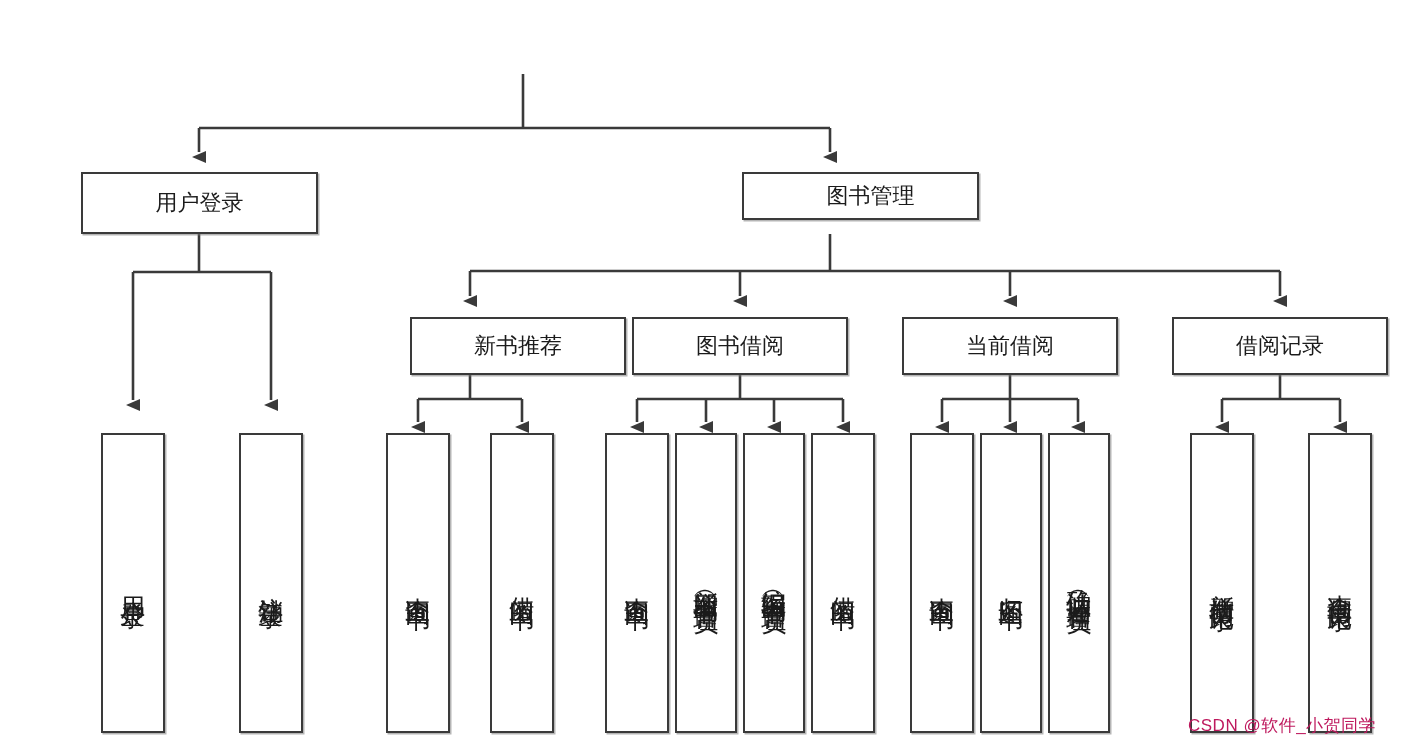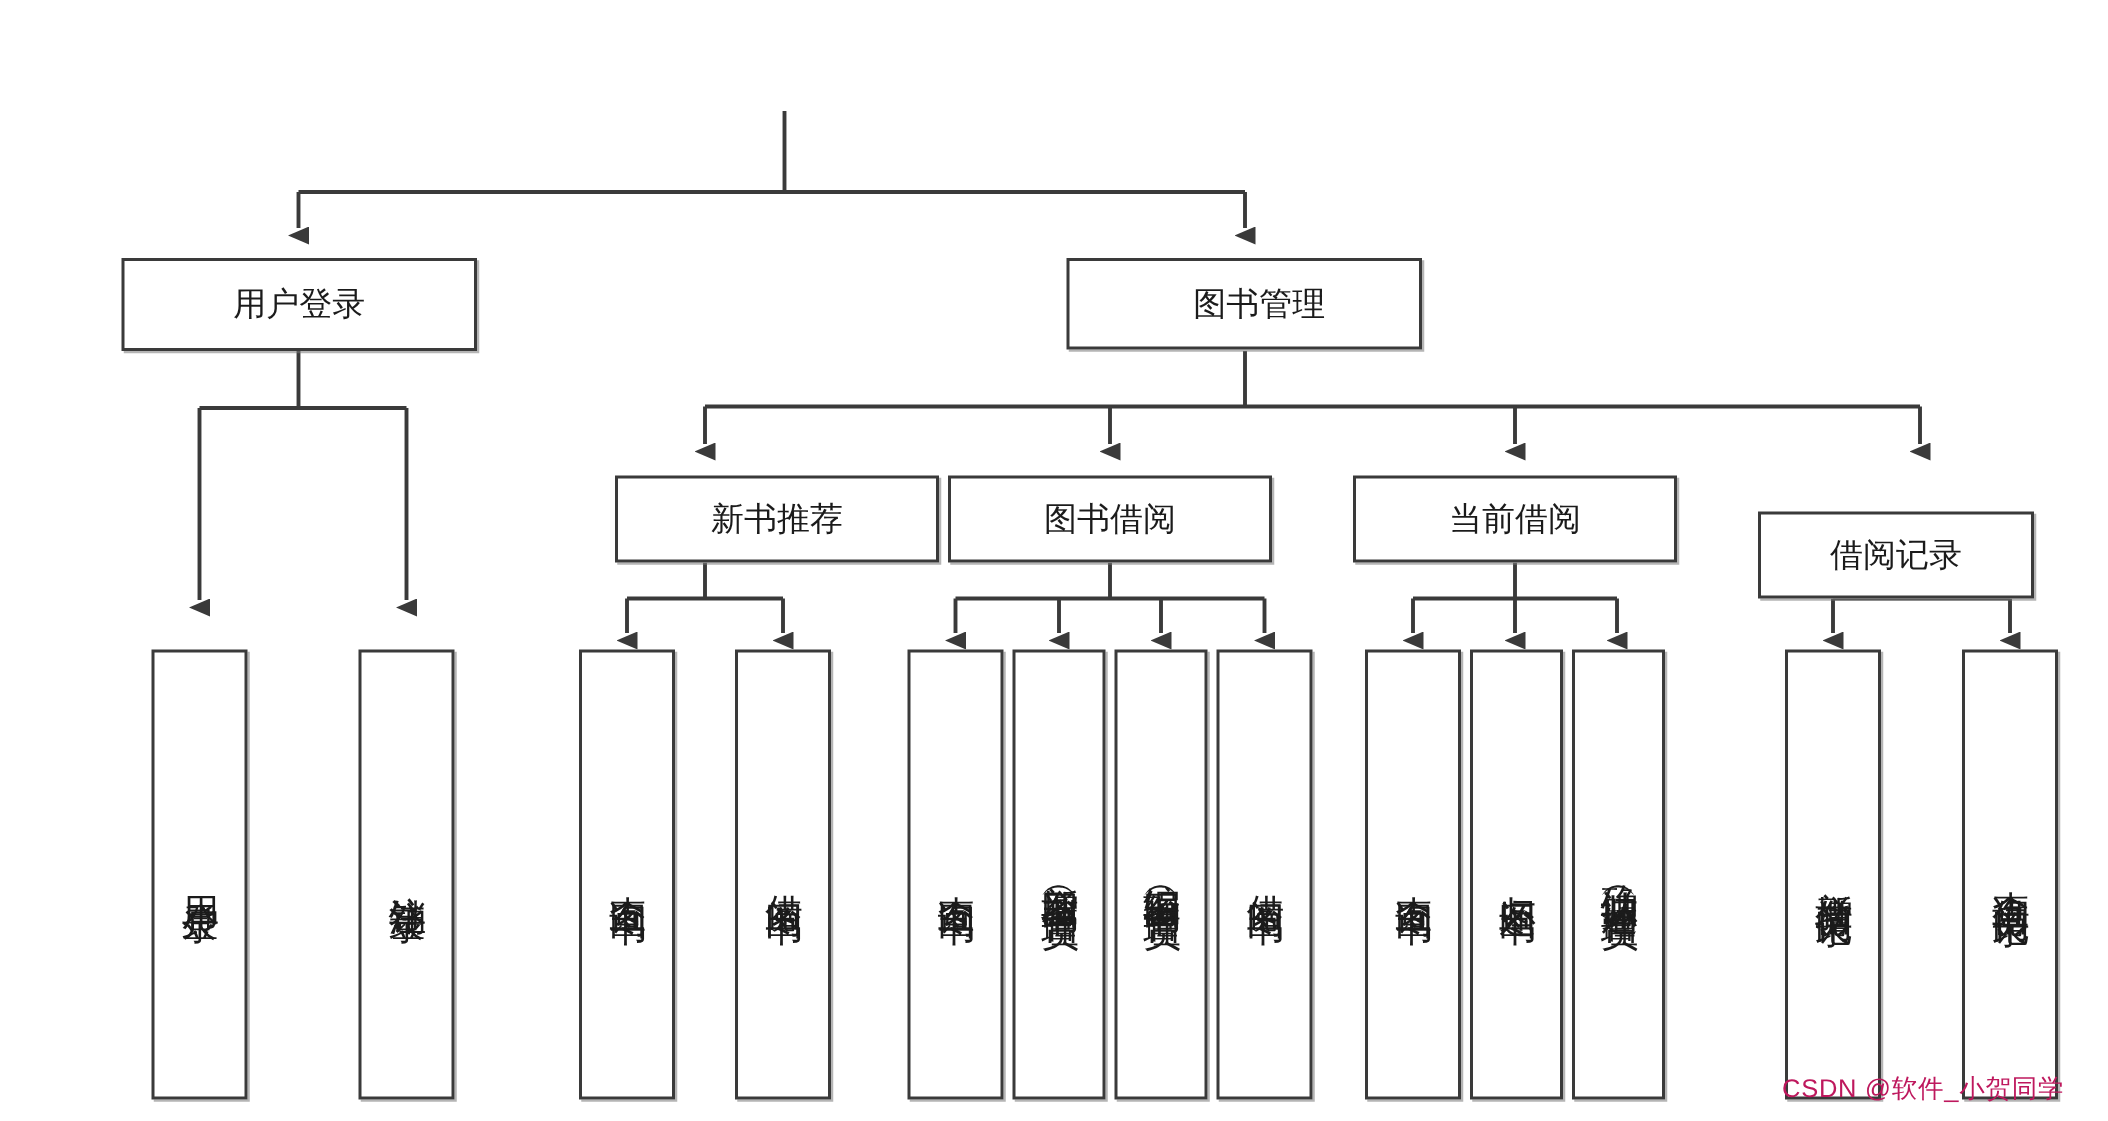--- a/index.html
+++ b/index.html
@@ -131,34 +131,34 @@
       <path d="M1222,399 L1340,399"></path>
       <path d="M1222,399 L1222,422" marker-end="url(#arrowhead)"></path>
       <path d="M1340,399 L1340,422" marker-end="url(#arrowhead)"></path>
     </g>
   </svg>
 
 
   <div class="node horiz mid" style="left:81px; top:172px; width:237px; height:62px;">
     <span class="label">用户登录</span>
   </div>
-  <div class="node horiz mid" style="left:711px; top:172px; width:237px; height:61px;padding-left:20px;">
+  <div class="node horiz mid" style="left:742px; top:172px; width:237px; height:48px;padding-left:20px;">
     <span class="label">图书管理</span>
   </div>
 
   <div class="node horiz mid" style="left:362px; top:317px; width:216px; height:58px;margin-left:48px;">
     <span class="label">新书推荐</span>
   </div>
   <div class="node horiz mid" style="left:902px; top:317px; width:216px; height:58px;">
     <span class="label">当前借阅</span>
   </div>
   <div class="node horiz mid" style="left:632px; top:317px; width:216px; height:58px;">
     <span class="label">图书借阅</span>
   </div>
-  <div class="node horiz mid" style="left:1172px; top:317px; width:184px; height:58px;margin-top:24px;">
+  <div class="node horiz mid" style="left:1172px; top:317px; width:216px; height:58px;">
     <span class="label">借阅记录</span>
   </div>
 
   <div class="node leaf" style="left:101px; top:433px; width:64px; height:300px;">
     <span class="label">用户登录</span>
   </div>
   <div class="node leaf" style="left:239px; top:433px; width:64px; height:300px;">
     <span class="label">注销登录</span>
   </div>
 

